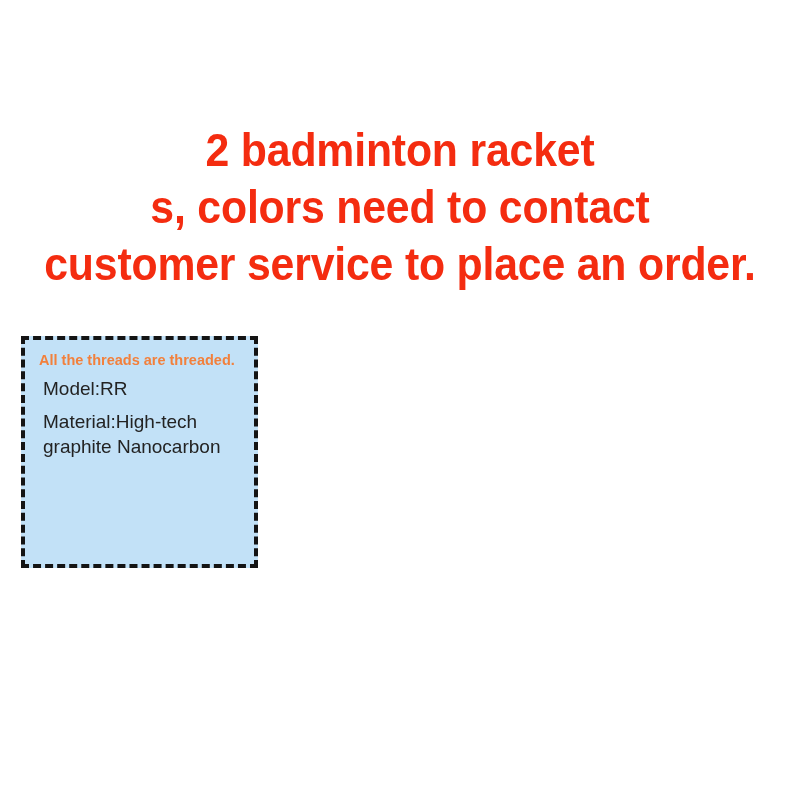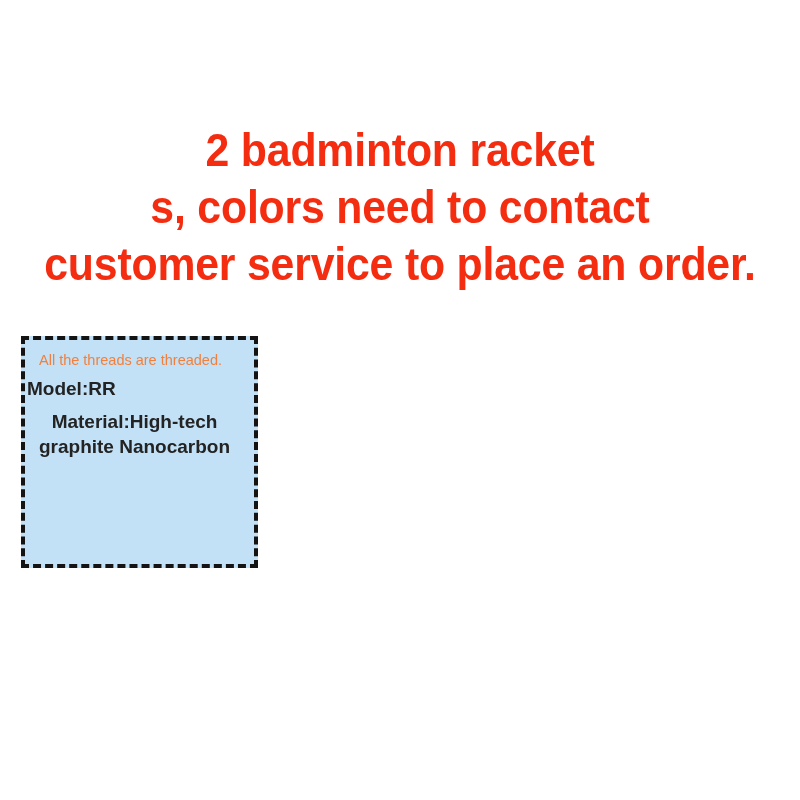--- a/index.html
+++ b/index.html
@@ -57,33 +57,32 @@
     box-sizing: border-box;
     background: #c2e1f7;
     border: 4px dashed #141414;
     padding: 10px 0 0 0;
   }
   .spec-note {
     margin: 0 0 6px 14px;
     color: #f2803c;
     font-size: 14.5px;
     line-height: 20px;
-    font-weight: 400;
+    font-weight: 700;
   }
   .spec-line {
-    margin: 0 0 8px 2px;
+    margin: 0 0 8px 18px;
     color: #232323;
     font-size: 19px;
     line-height: 25px;
-    font-weight: 700;
+    font-weight: 400;
     max-width: 215px;
   }
   .spec-line.last {
     margin-bottom: 0;
-    text-align: center;
   }
 </style>
 </head>
 <body>
 
 <div id="canvas">
 
   <div class="headline">
     <span class="hl-line">2 badminton racket</span>
     <span class="hl-line">s, colors need to contact</span>

